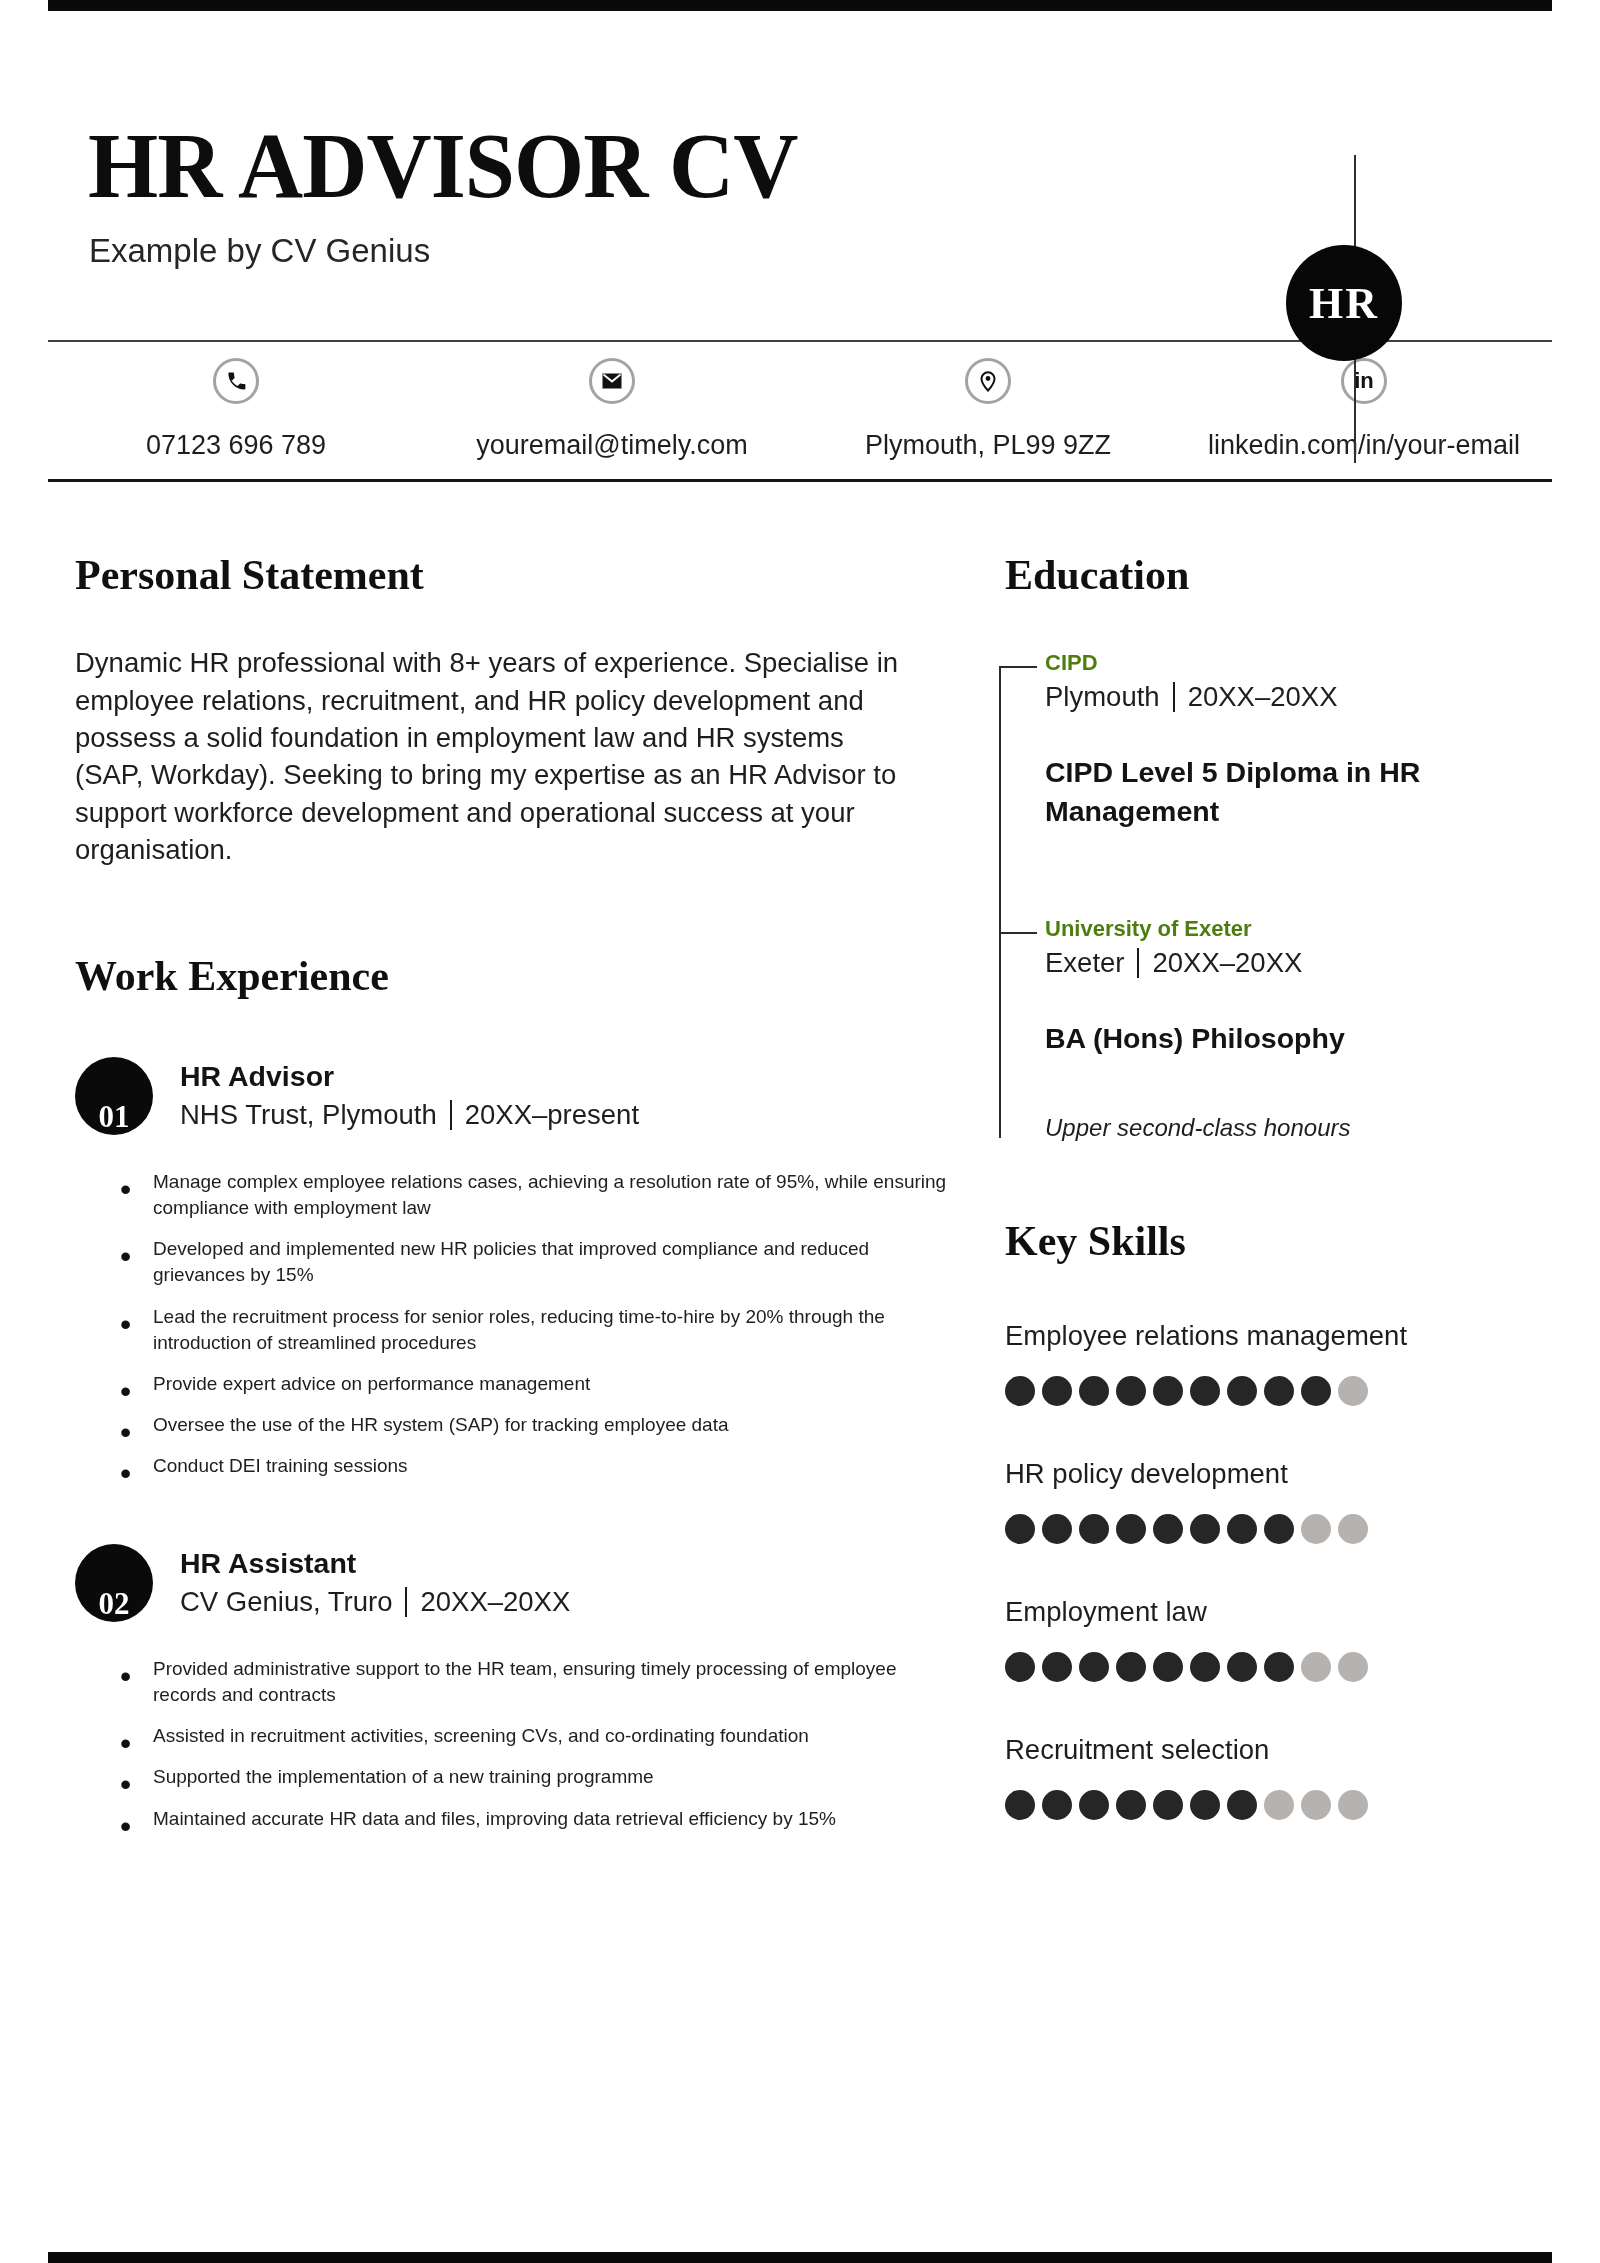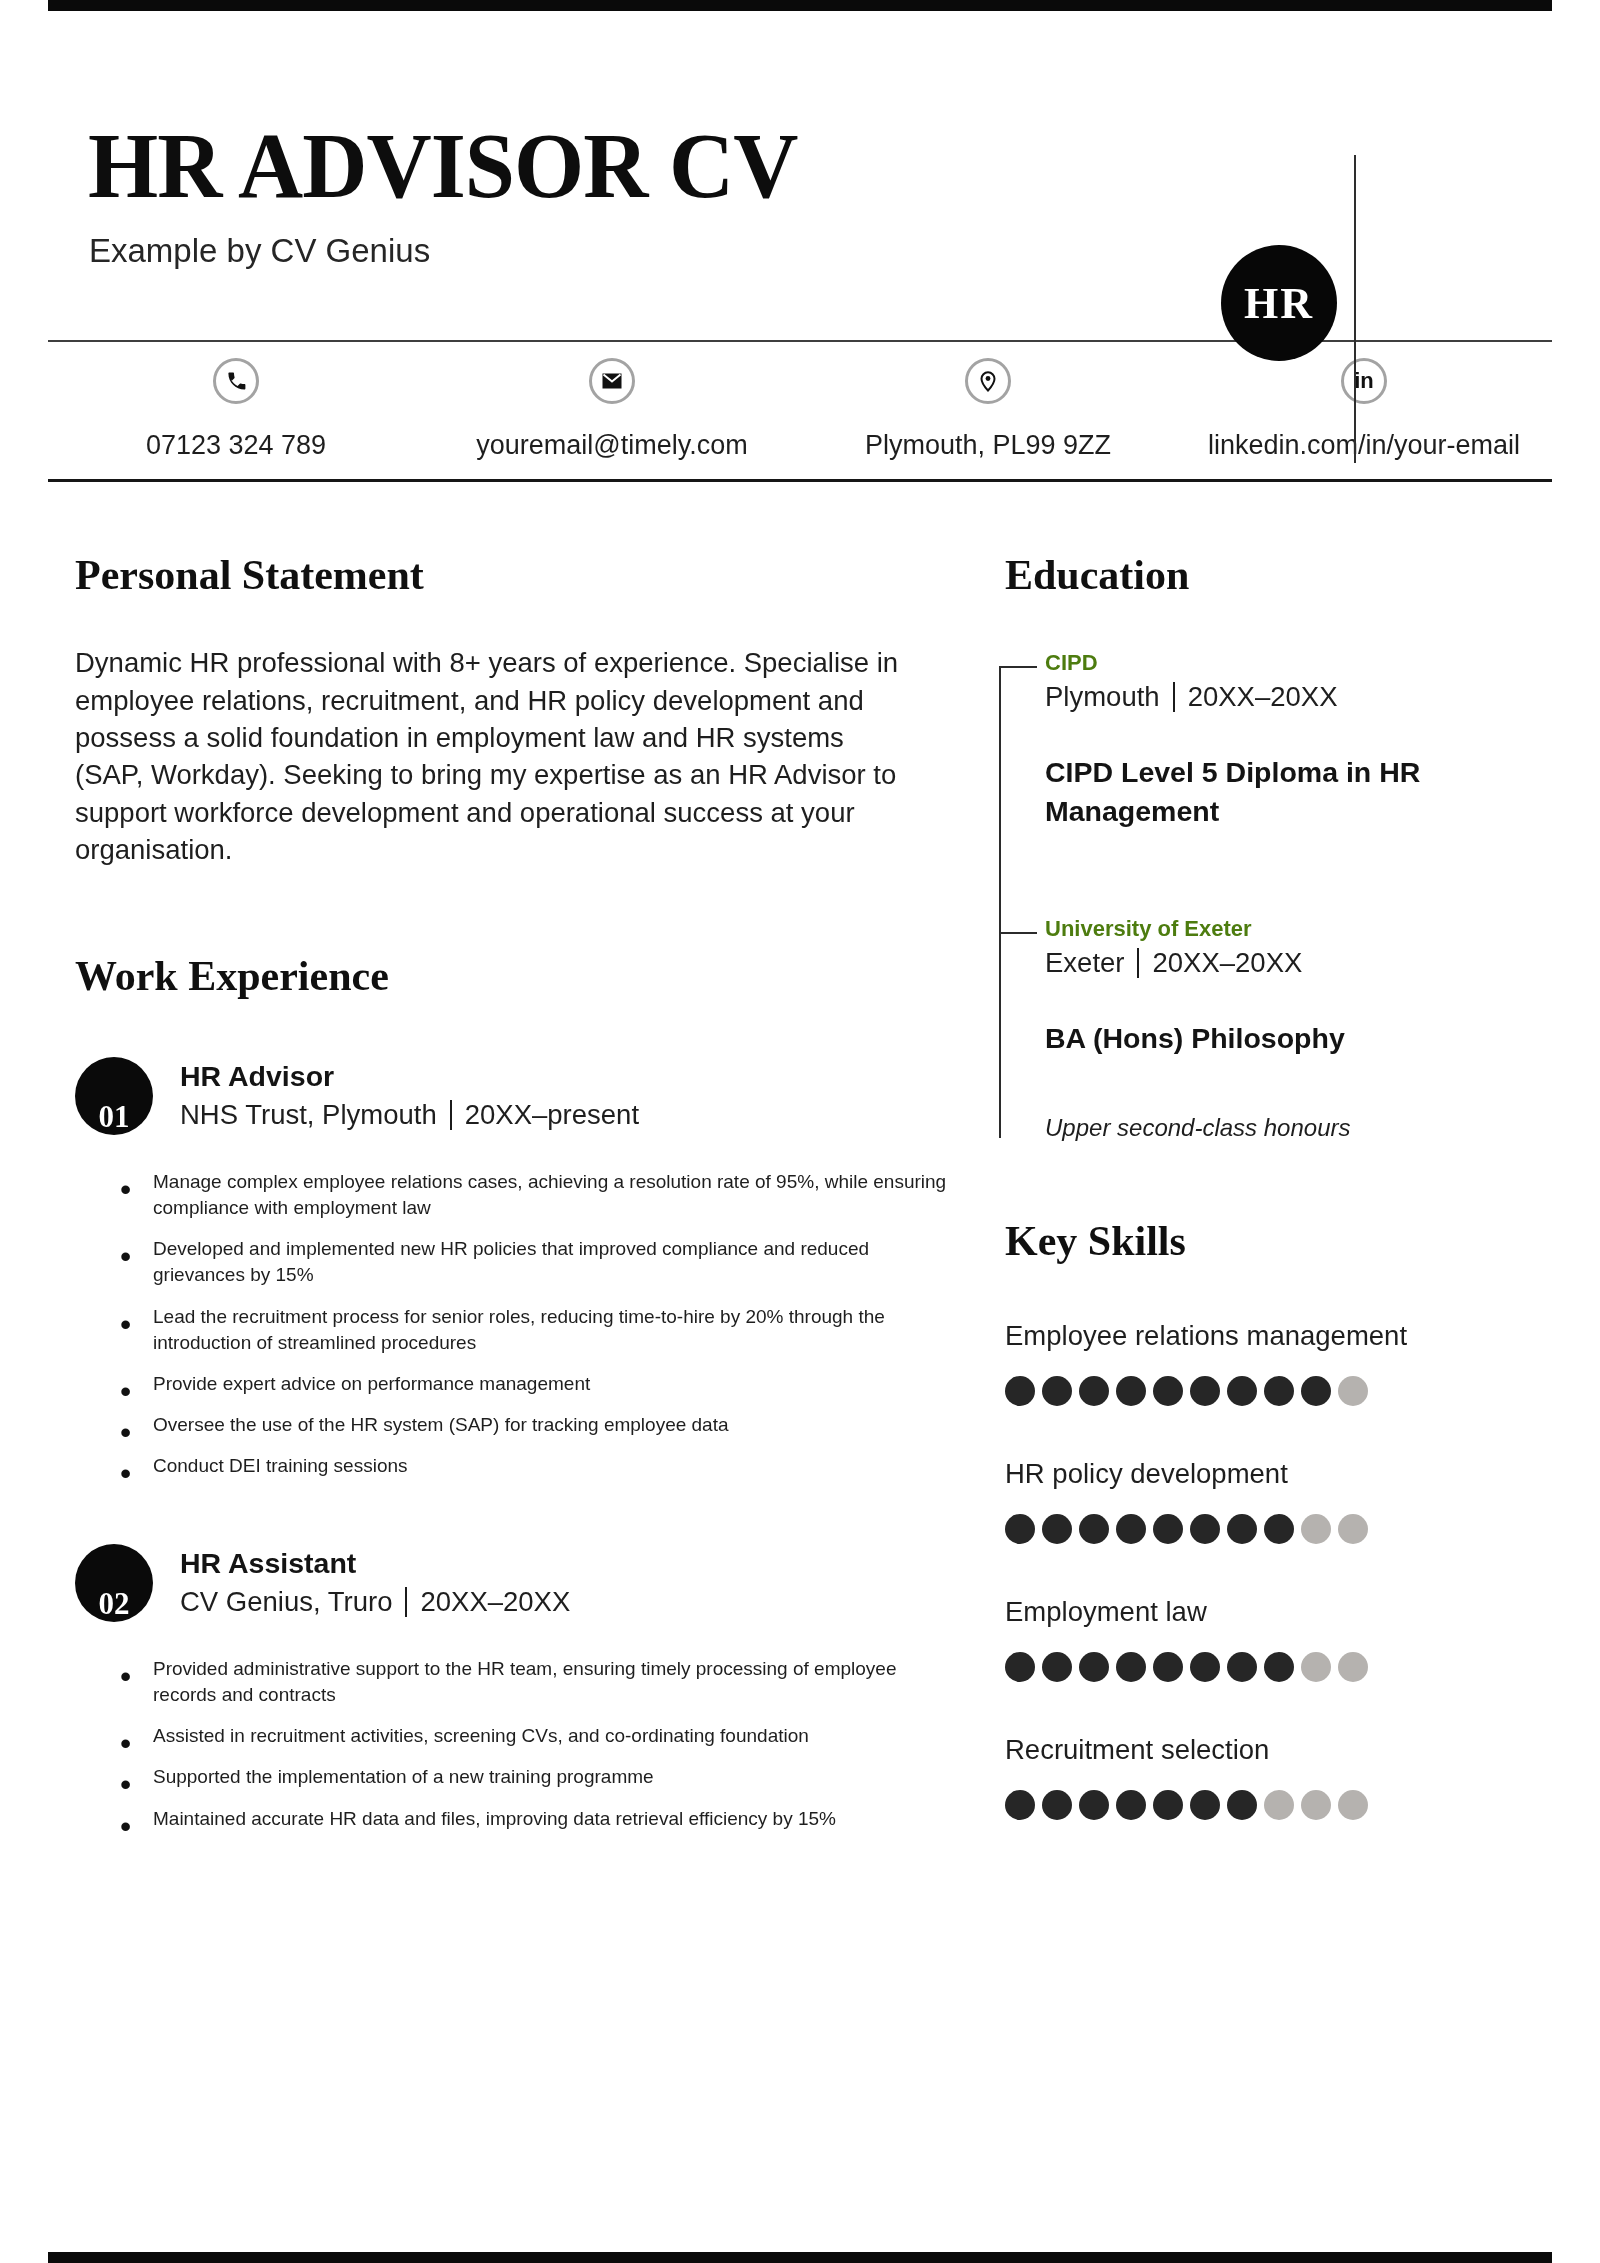--- a/index.html
+++ b/index.html
@@ -9,21 +9,21 @@
     font-family:"Liberation Sans", sans-serif; color:#1c1c1c;
   }
   .rule-bar { position:absolute; left:48px; right:48px; height:11px; background:#0a0a0a; }
   .rule-bar.top { top:0; }
   .rule-bar.bottom { bottom:0; }
 
   
   .header { position:relative; padding:0 48px; }
   .header-line { position:absolute; left:1354px; top:37px; width:2px; height:308px; background:#2e2e2e; }
   .badge {
-    position:absolute; left:1221px; top:127px; width:116px; height:116px;
+    position:absolute; left:1286px; top:127px; width:116px; height:116px;
     border-radius:50%; background:#070707; color:#ffffff;
     display:flex; align-items:center; justify-content:center;
     font-family:"Liberation Serif", serif; font-weight:bold; font-size:44px; letter-spacing:2px;
   }
   .title {
     margin:118px 0 0 40px; font-family:"Liberation Serif", serif; font-weight:bold;
     font-size:94px; line-height:1; color:#0d0d0d; letter-spacing:-1px;
     transform:scaleX(0.96); transform-origin:left center; white-space:nowrap;
   }
   .subtitle { margin:20px 0 0 41px; font-size:33px; color:#262626; }
@@ -119,21 +119,21 @@
   </div>
 
   <div class="contact-band">
 
     <div class="contact-item">
       <span class="icon-circle">
         <svg viewBox="0 0 24 24">
             <path fill="#111" d="M7.1 10.4c1.4 2.8 3.7 5.1 6.5 6.5l2.2-2.2c.27-.27.67-.36 1.02-.24 1.12.37 2.33.57 3.58.57.55 0 1 .45 1 1V19.6c0 .55-.45 1-1 1C11.6 20.6 4.4 13.4 4.4 4.6c0-.55.45-1 1-1H9c.55 0 1 .45 1 1 0 1.25.2 2.45.57 3.57.11.35.03.74-.25 1.02l-2.22 2.21z"></path>
           </svg>
       </span>
-      <span class="contact-text">07123 324 789</span>
+      <span class="contact-text">07123 696 789</span>
     </div>
 
     <div class="contact-item">
       <span class="icon-circle">
         <svg viewBox="0 0 24 24">
             <rect x="2.5" y="4.5" width="19" height="15" fill="#111"></rect>
             <path d="M3.5 5.5 12 12.5l8.5-7" stroke="#fff" stroke-width="2" fill="none"></path>
           </svg>
       </span>
       <span class="contact-text">youremail@timely.com</span>

